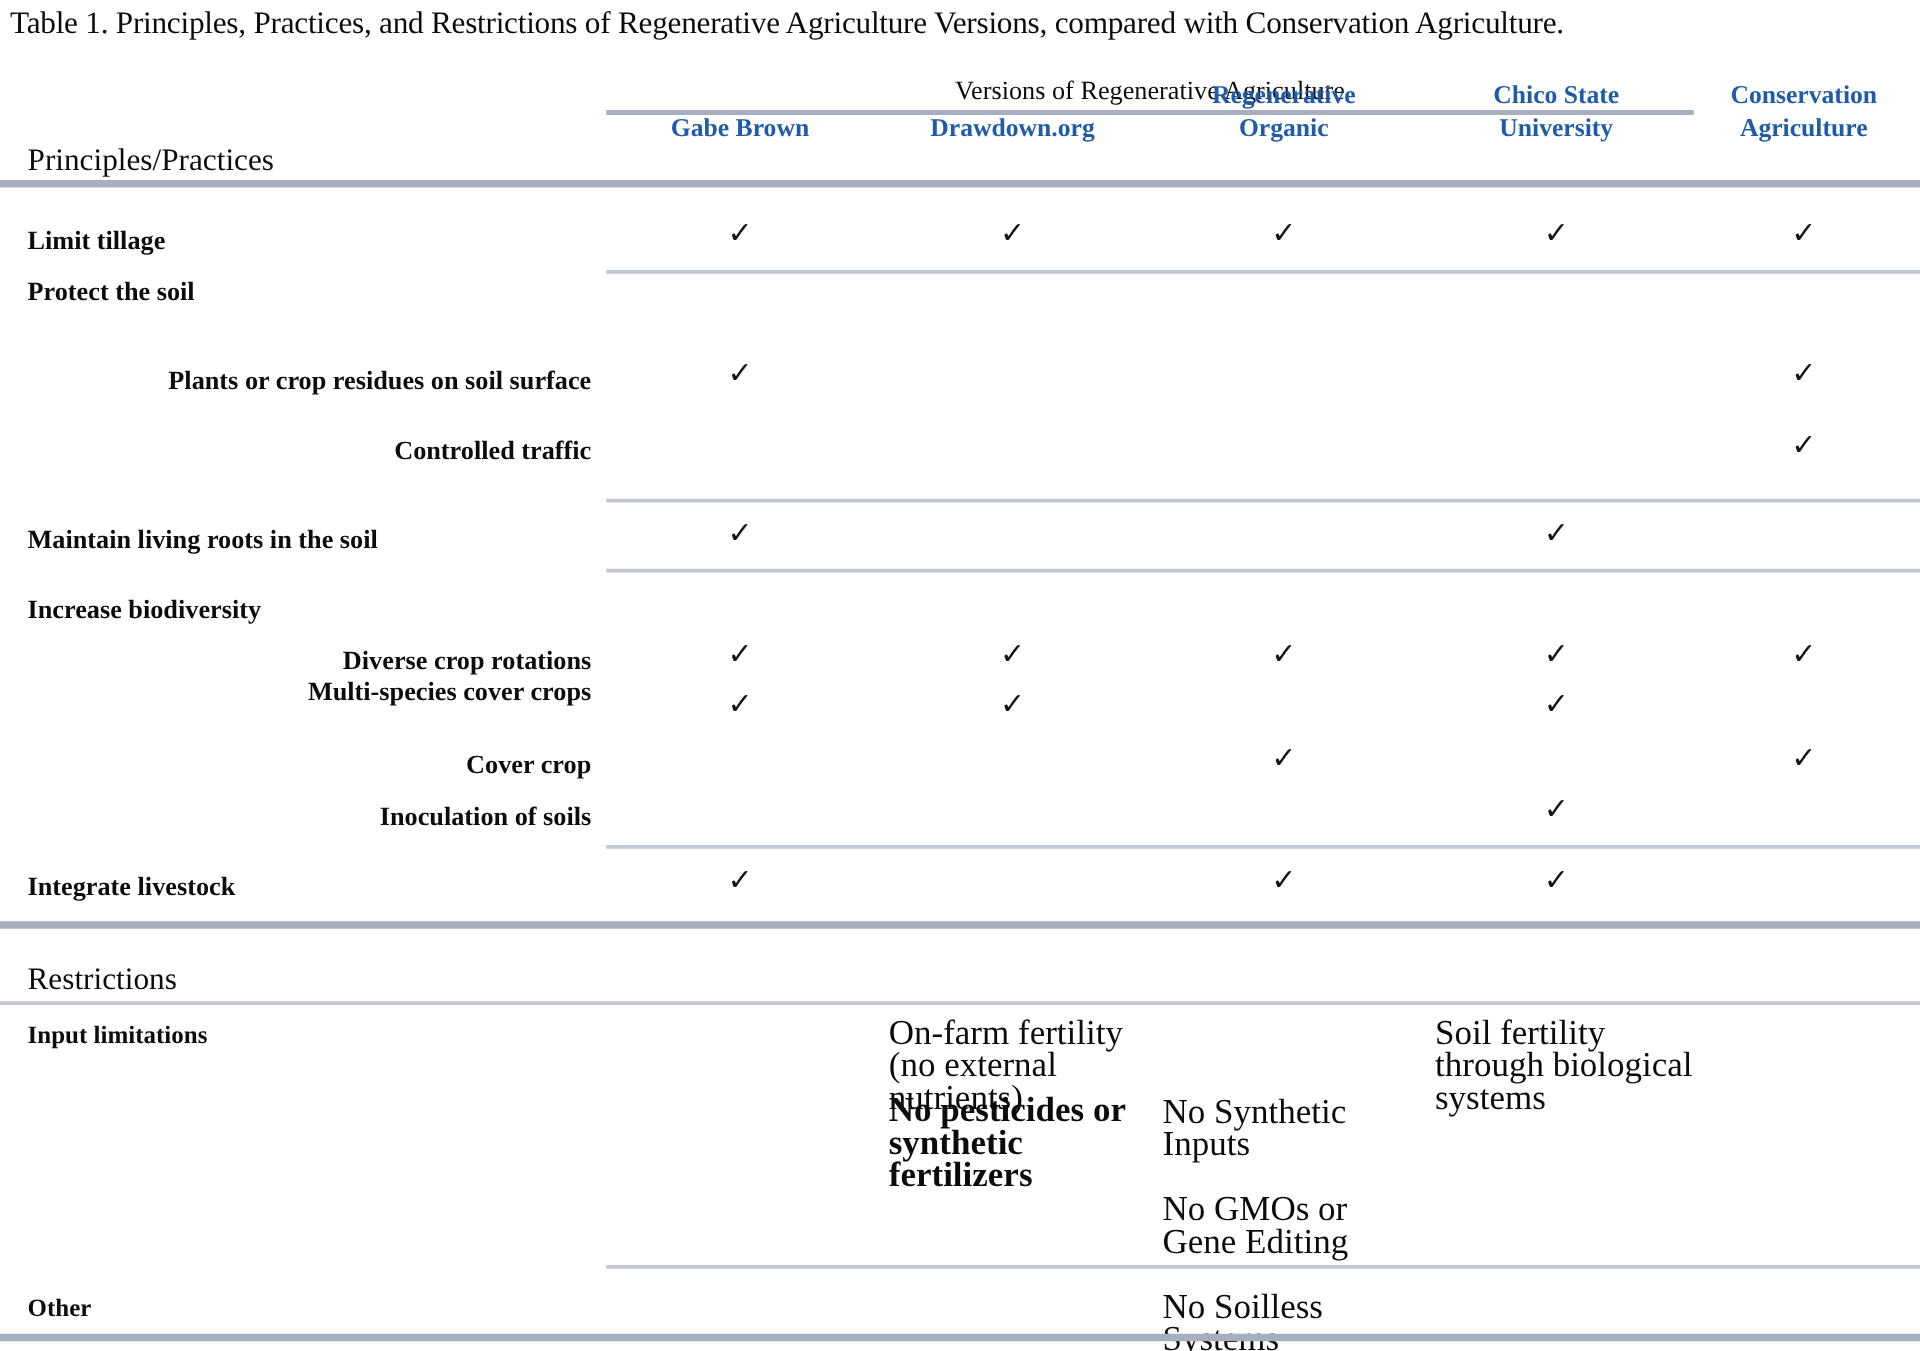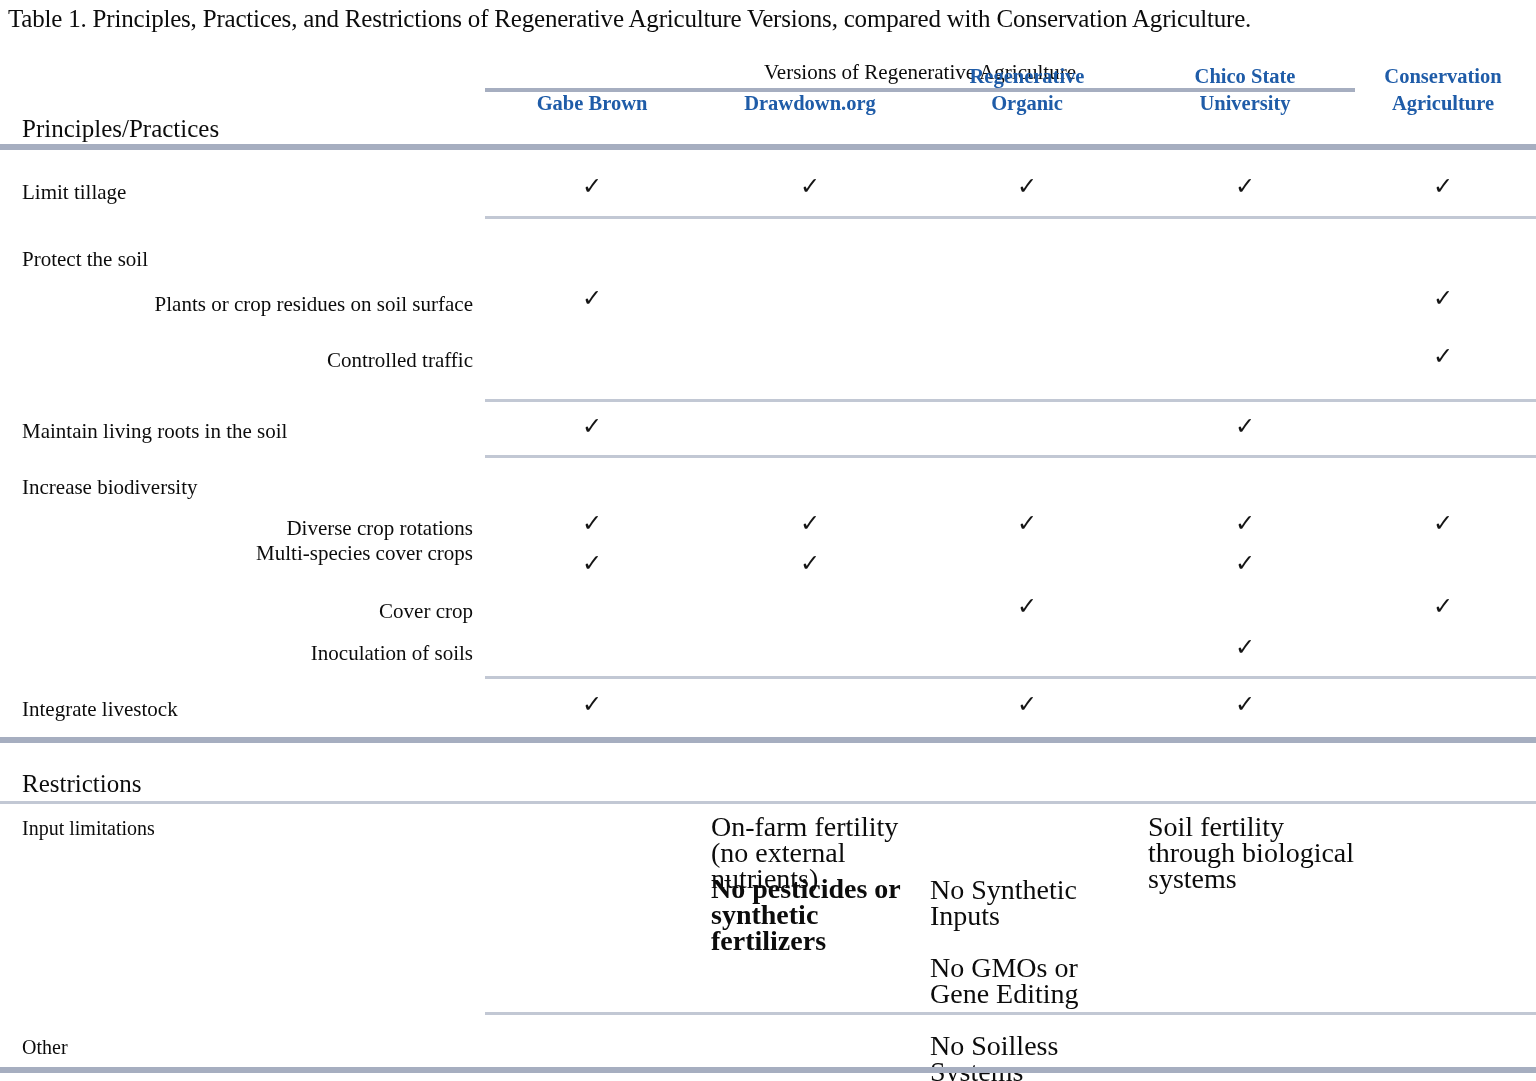--- a/index.html
+++ b/index.html
@@ -65,20 +65,21 @@
   }
   .rule.thick { height: 6px; }
   .rule.thin  { height: 3px; background: #c2c8d4; }
 
   
   .rowlabel {
     position: absolute;
     font-size: 21px;
     line-height: 25px;
     white-space: nowrap;
+    font-weight: bold;
   }
   .rowlabel.lvl0 { left: 22px; text-align: left; }
   .rowlabel.lvl1 { left: 0px; width: 473px; text-align: right; }
   .rowlabel.small {
     font-size: 20px;
   }
 
   .section-title {
     position: absolute;
     left: 22px;
@@ -140,21 +141,21 @@
 
 <div class="rowlabel lvl0" style="top:180px;">Limit tillage</div>
 <div class="check" style="left:592px; top:174px;">✓</div>
 <div class="check" style="left:810px; top:174px;">✓</div>
 <div class="check" style="left:1027px; top:174px;">✓</div>
 <div class="check" style="left:1245px; top:174px;">✓</div>
 <div class="check" style="left:1443px; top:174px;">✓</div>
 
 <div class="rule thin" style="left:485px; top:216px; width:1051px;"></div>
 
-<div class="rowlabel lvl0" style="top:247px;">Protect the soil</div>
+<div class="rowlabel lvl0" style="top:221px;">Protect the soil</div>
 
 <div class="rowlabel lvl1" style="top:292px;">Plants or crop residues on soil surface</div>
 <div class="check" style="left:592px; top:286px;">✓</div>
 <div class="check" style="left:1443px; top:286px;">✓</div>
 
 <div class="rowlabel lvl1" style="top:348px;">Controlled traffic</div>
 <div class="check" style="left:1443px; top:344px;">✓</div>
 
 <div class="rule thin" style="left:485px; top:399px; width:1051px;"></div>
 

